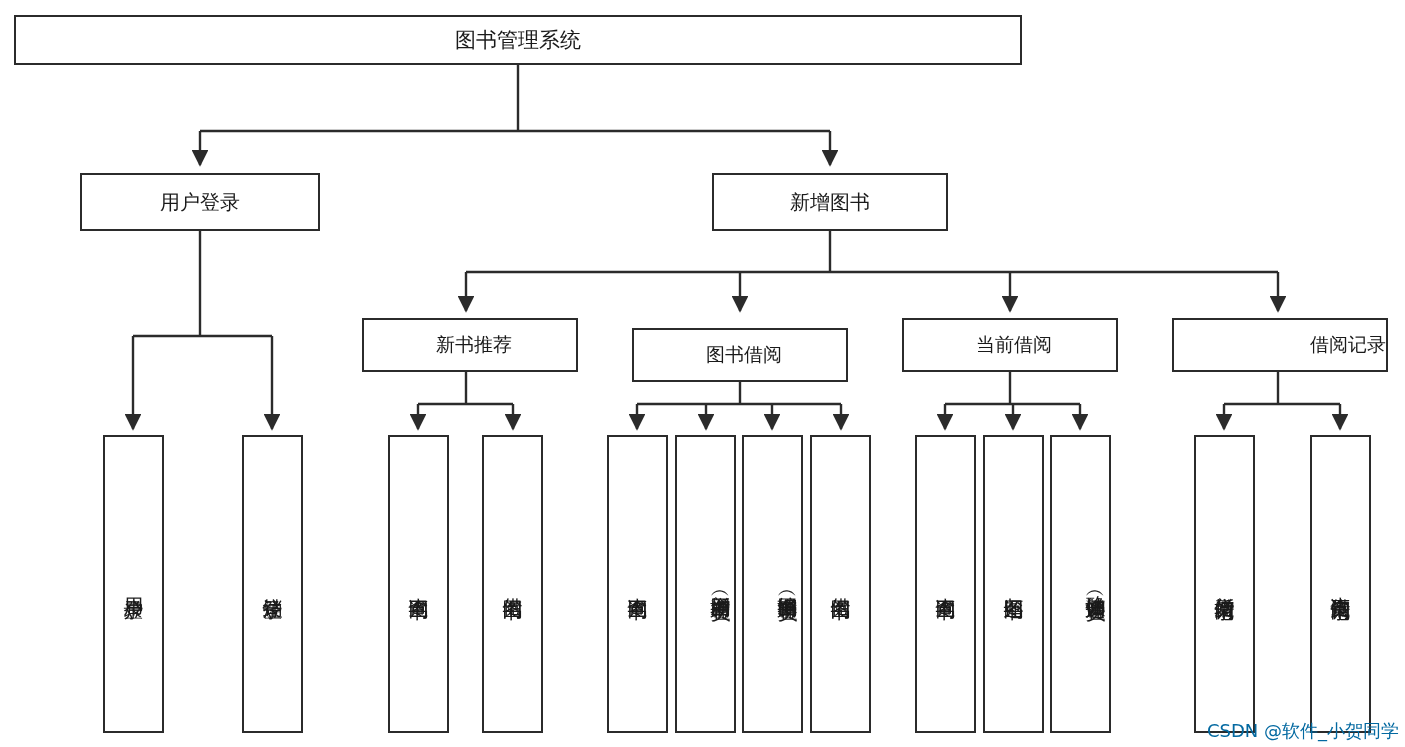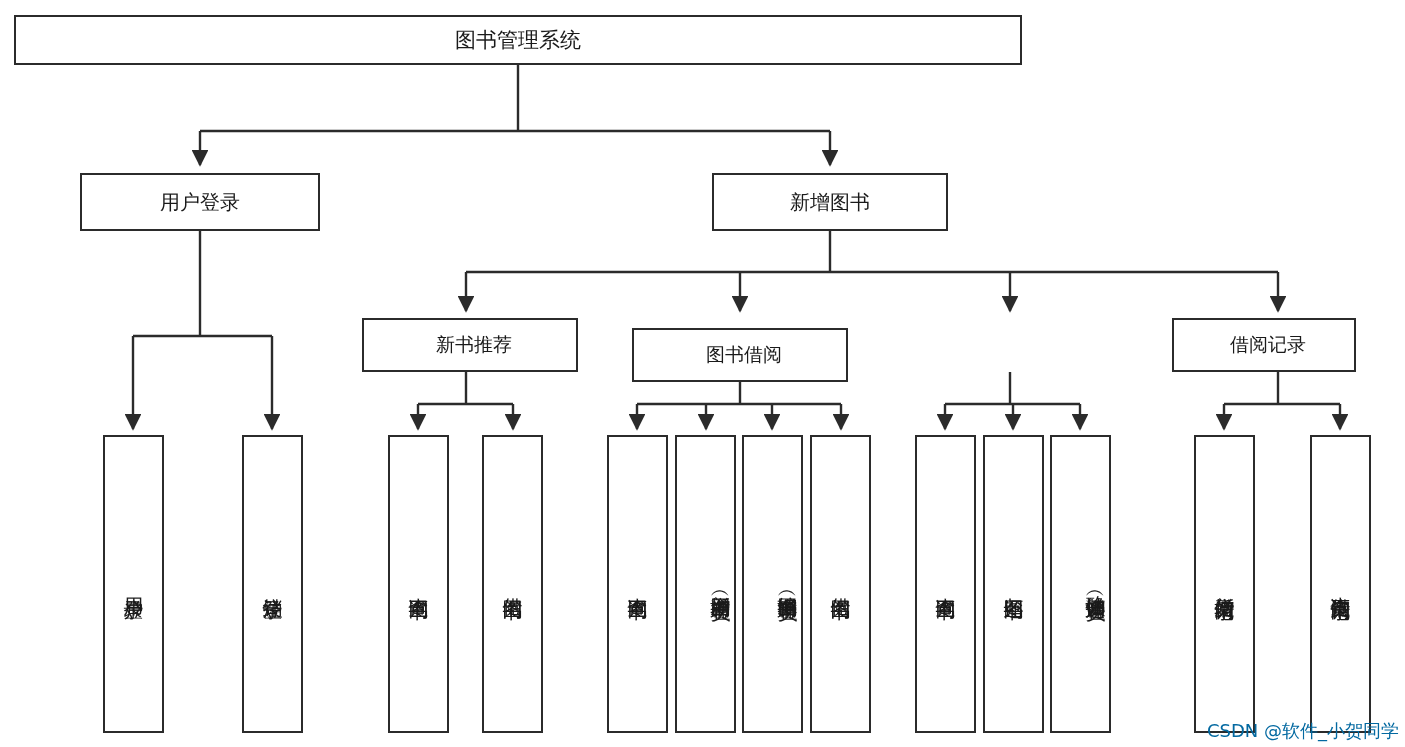--- a/index.html
+++ b/index.html
@@ -128,21 +128,24 @@
   <div class="node lvl2" style="left:712px;top:173px;width:236px;height:58px;">
     <span>新增图书</span>
   </div>
 
   <div class="node lvl3" style="left:362px;top:318px;width:216px;height:54px;">
     <span>新书推荐</span>
   </div>
   <div class="node lvl3" style="left:632px;top:328px;width:216px;height:54px;">
     <span>图书借阅</span>
   </div>
-  <div class="node lvl3" style="left:1172px;top:318px;width:184px;height:54px;">
+  <div class="node lvl3" style="left:902px;top:318px;width:216px;height:54px;">
+    <span>当前借阅</span>
+  </div>
+  <div class="node lvl3" style="left:1172px;top:318px;width:216px;height:54px;justify-content:flex-end;">
     <span>借阅记录</span>
   </div>
 
   <div class="leaf centered" style="left:103px;top:435px;width:61px;height:298px;">
     <div class="vtext">用户登录</div>
   </div>
   <div class="leaf centered" style="left:242px;top:435px;width:61px;height:298px;">
     <div class="vtext">注销登录</div>
   </div>
 

